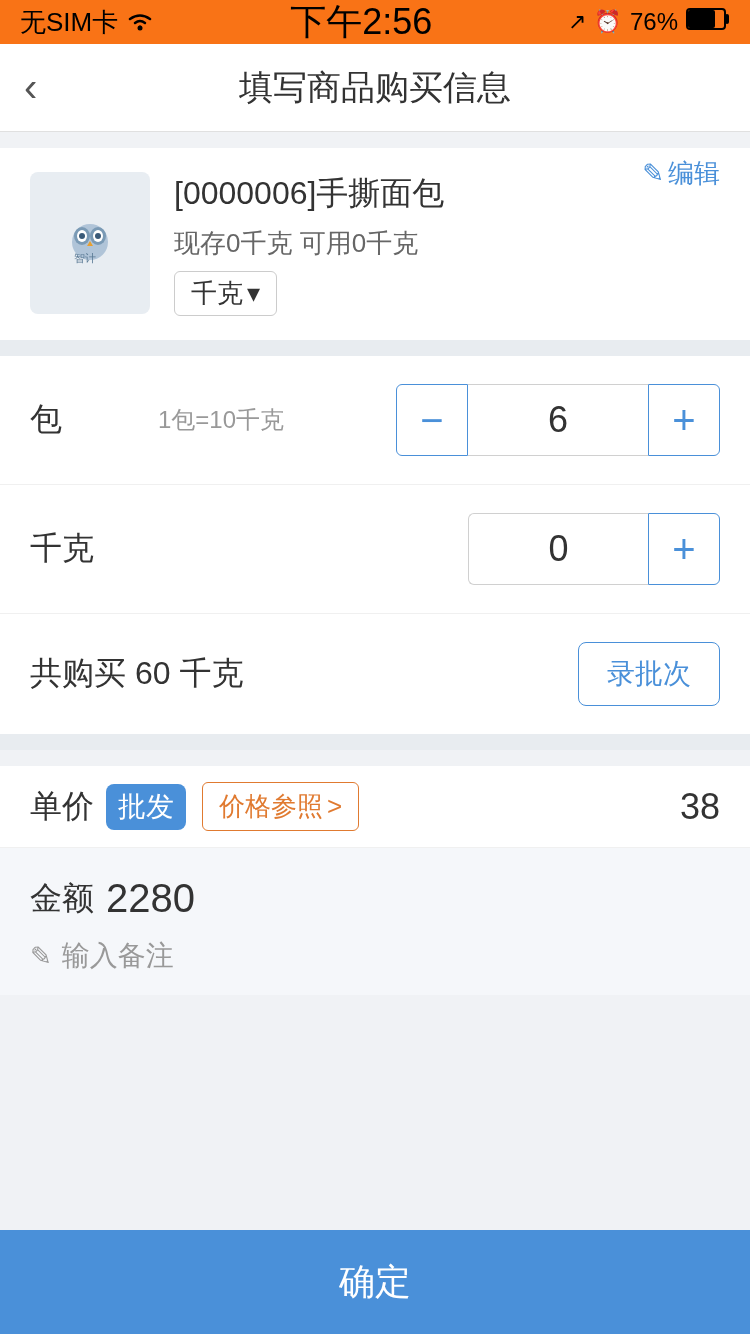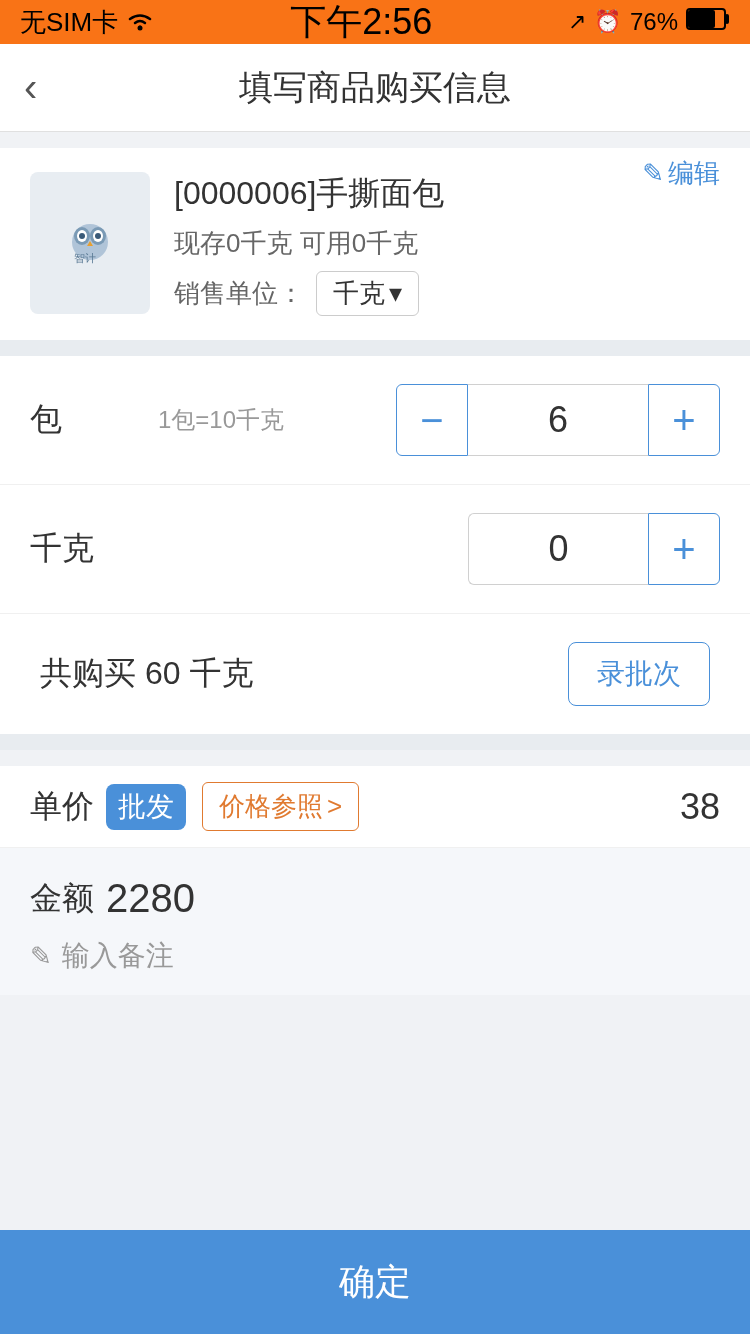--- a/index.html
+++ b/index.html
@@ -196,21 +196,21 @@
     .ctrl-input-no-minus {
       border-left: 1px solid #d0d0d0;
       border-radius: 6px 0 0 6px;
     }
 
     
     .summary-row {
       display: flex;
       align-items: center;
       justify-content: space-between;
-      padding: 28px 40px;
+      padding: 28px 30px;
       background: #fff;
     }
     .summary-text {
       font-size: 32px;
       color: #333;
     }
     .summary-text span {
       color: #333;
       font-weight: 500;
     }
@@ -374,21 +374,20 @@
           <circle cx="38" cy="28" r="3" fill="#3a5a78"></circle>
           <polygon points="30,33 27,38 33,38" fill="#e8a030"></polygon>
           <text x="14" y="54" font-size="11" fill="#5a7a95" font-family="sans-serif">智计</text>
         </svg>
       </span>
     </div>
     <div class="product-info">
       <div class="product-name">[0000006]手撕面包</div>
       <div class="product-stock">现存0千克   可用0千克</div>
       <div class="product-unit-row">
-        <span>销售单位：</span>
         <div class="unit-dropdown">
           <span>千克</span>
           <span>▾</span>
         </div>
       </div>
     </div>
   </div>
   <div class="edit-btn">
     <span>✎</span>
     <span>编辑</span>

